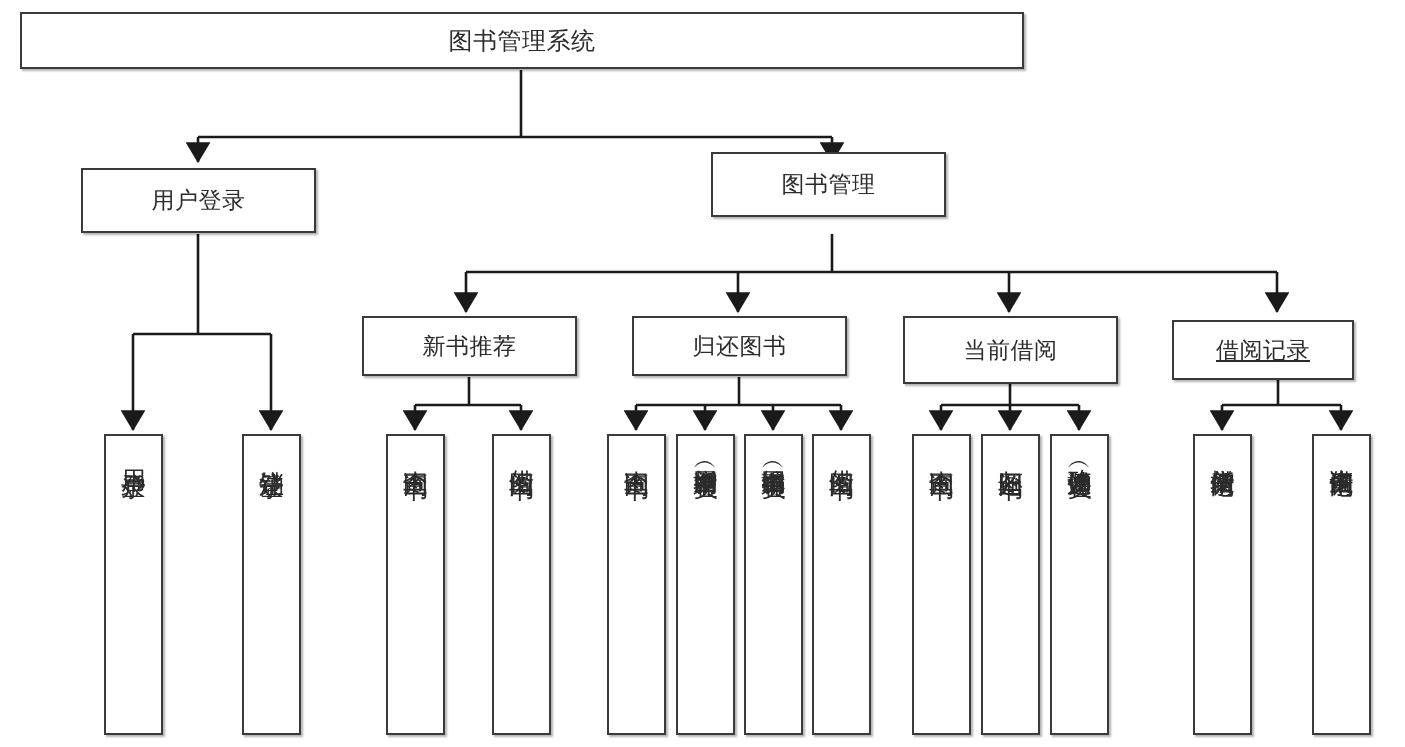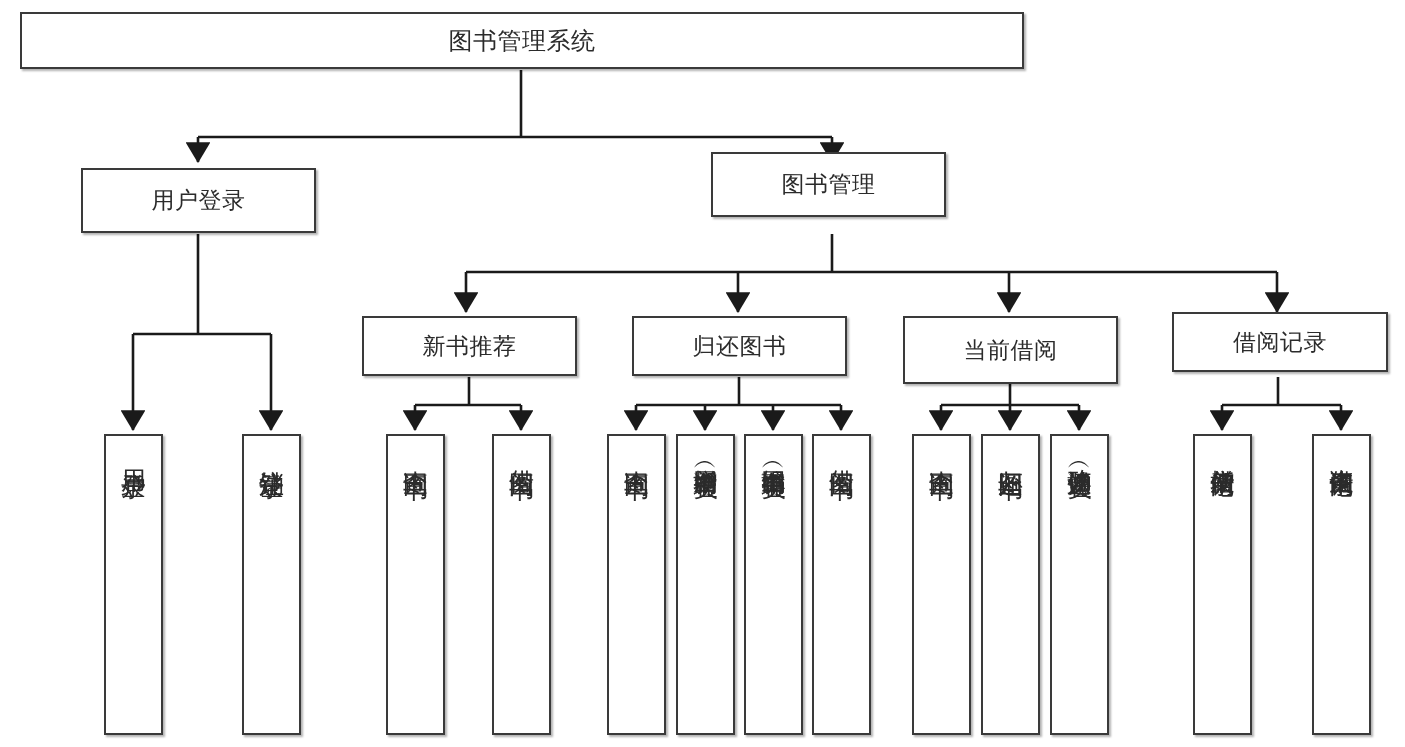--- a/index.html
+++ b/index.html
@@ -150,21 +150,21 @@
   </div>
 
   <div class="node h" style="left:632px; top:316px; width:215px; height:60px;">
     <span class="lbl">归还图书</span>
   </div>
 
   <div class="node h" style="left:903px; top:316px; width:215px; height:68px;">
     <span class="lbl">当前借阅</span>
   </div>
 
-  <div class="node h" style="left:1172px; top:312px; width:216px; height:60px;">
+  <div class="node h" style="left:1172px; top:320px; width:182px; height:60px;text-decoration:underline;">
     <span class="lbl">借阅记录</span>
   </div>
 
   <div class="node v" style="left:104px; top:434px; width:59px; height:301px;">
     <span class="lbl">用户登录</span>
   </div>
 
   <div class="node v" style="left:242px; top:434px; width:59px; height:301px;">
     <span class="lbl">注销登录</span>
   </div>

